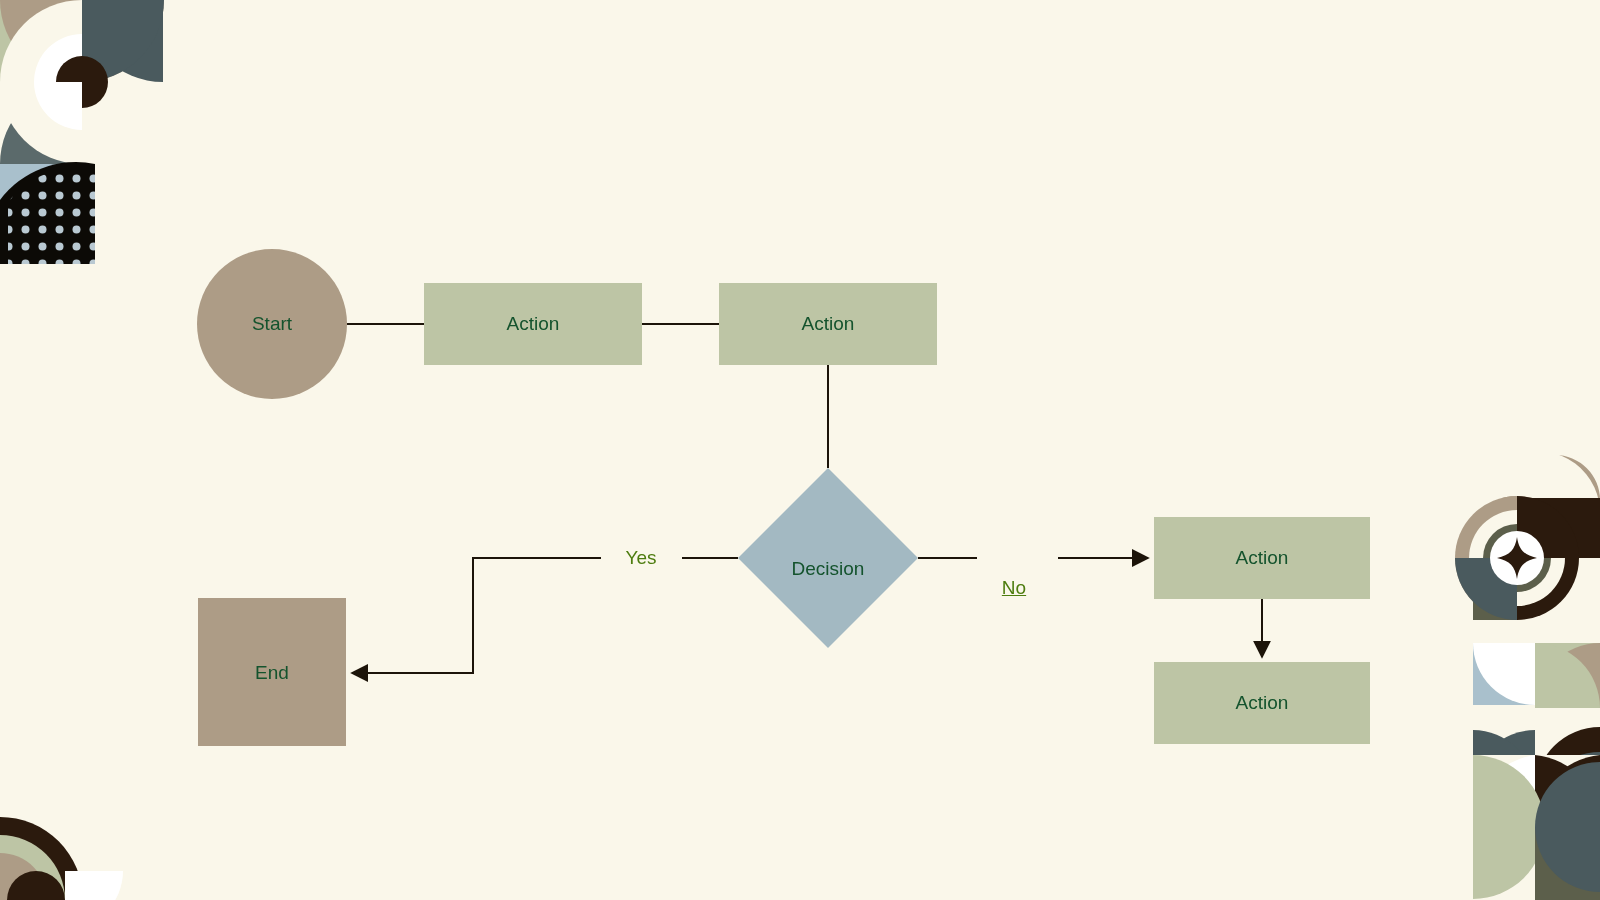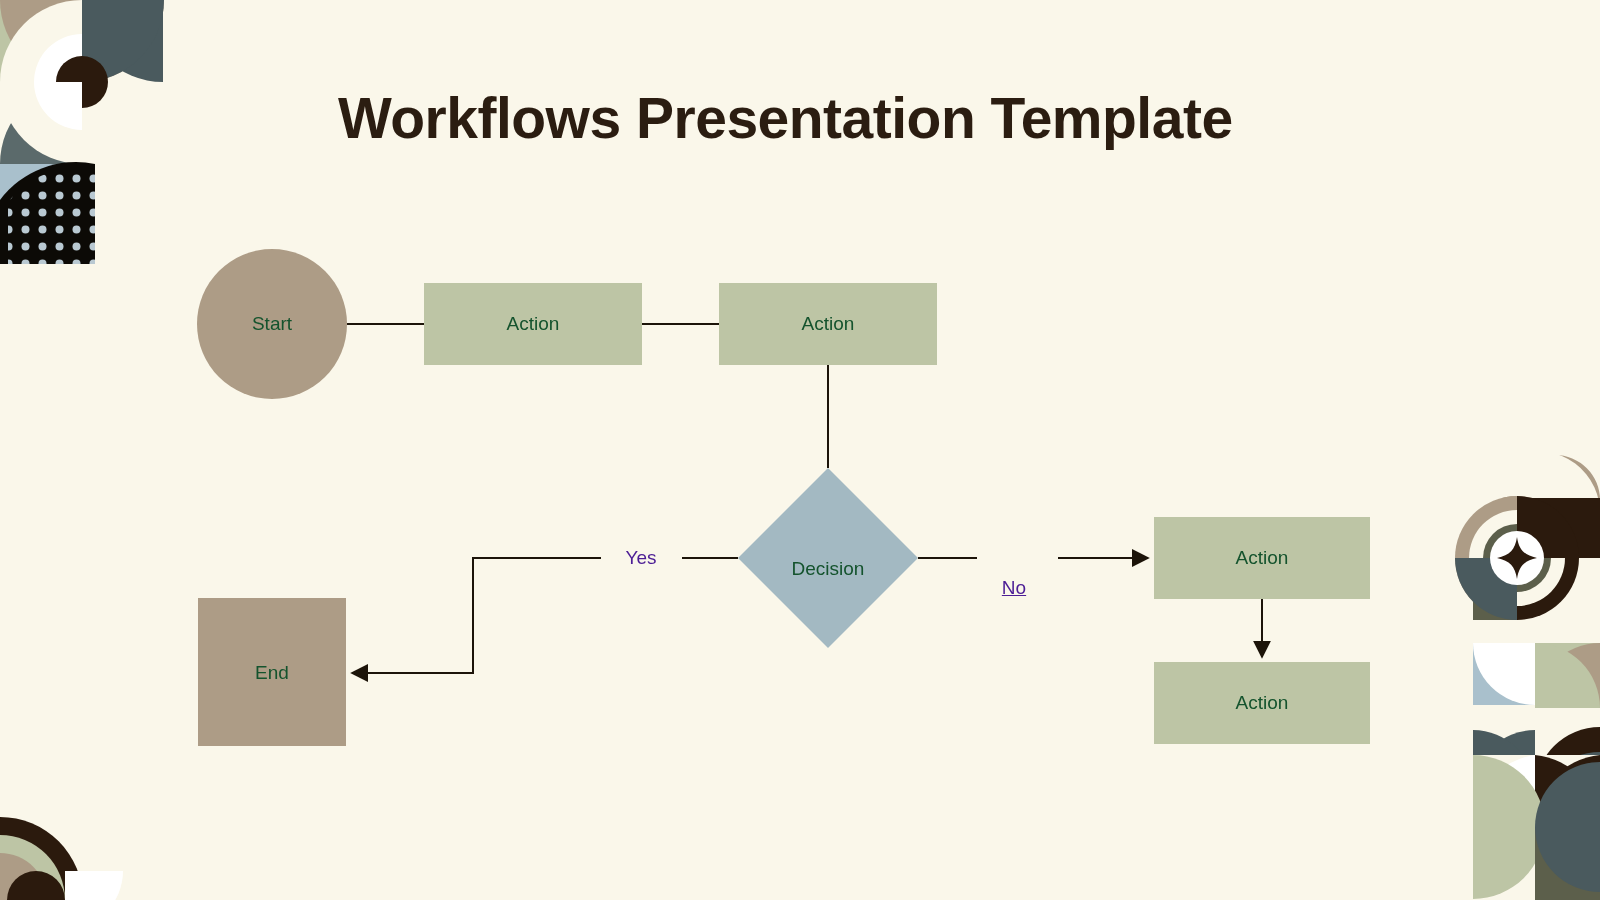--- a/index.html
+++ b/index.html
@@ -36,21 +36,21 @@
   .node-label{
     position:absolute;
     font-size:19px;
     color:#14532d;
     white-space:nowrap;
     transform:translate(-50%,-50%);
   }
   .edge-label{
     position:absolute;
     font-size:19px;
-    color:#4c1d95;
+    color:#4d7c0f;
     white-space:nowrap;
     transform:translate(-50%,-50%);
   }
 </style>
 </head>
 <body>
 
 <div class="slide">
 
   <svg class="deco" id="deco-top-left" viewBox="0 0 170 265" width="170" height="265">
@@ -232,15 +232,14 @@
   <div class="node-label" style="left:533px;top:324px;">Action</div>
   <div class="node-label" style="left:828px;top:324px;">Action</div>
   <div class="node-label" style="left:828px;top:558px;margin-top:11px;">Decision</div>
   <div class="node-label" style="left:272px;top:673px;text-align:center;">End</div>
   <div class="node-label" style="left:1262px;top:558px;">Action</div>
   <div class="node-label" style="left:1262px;top:703px;">Action</div>
 
   <div class="edge-label" style="left:641px;top:558px;">Yes</div>
   <div class="edge-label" style="left:1014px;top:588px;text-decoration:underline;">No</div>
 
-  <div id="page-title">Workflows Presentation Template</div>
 
 </div>
 
 </body></html>

